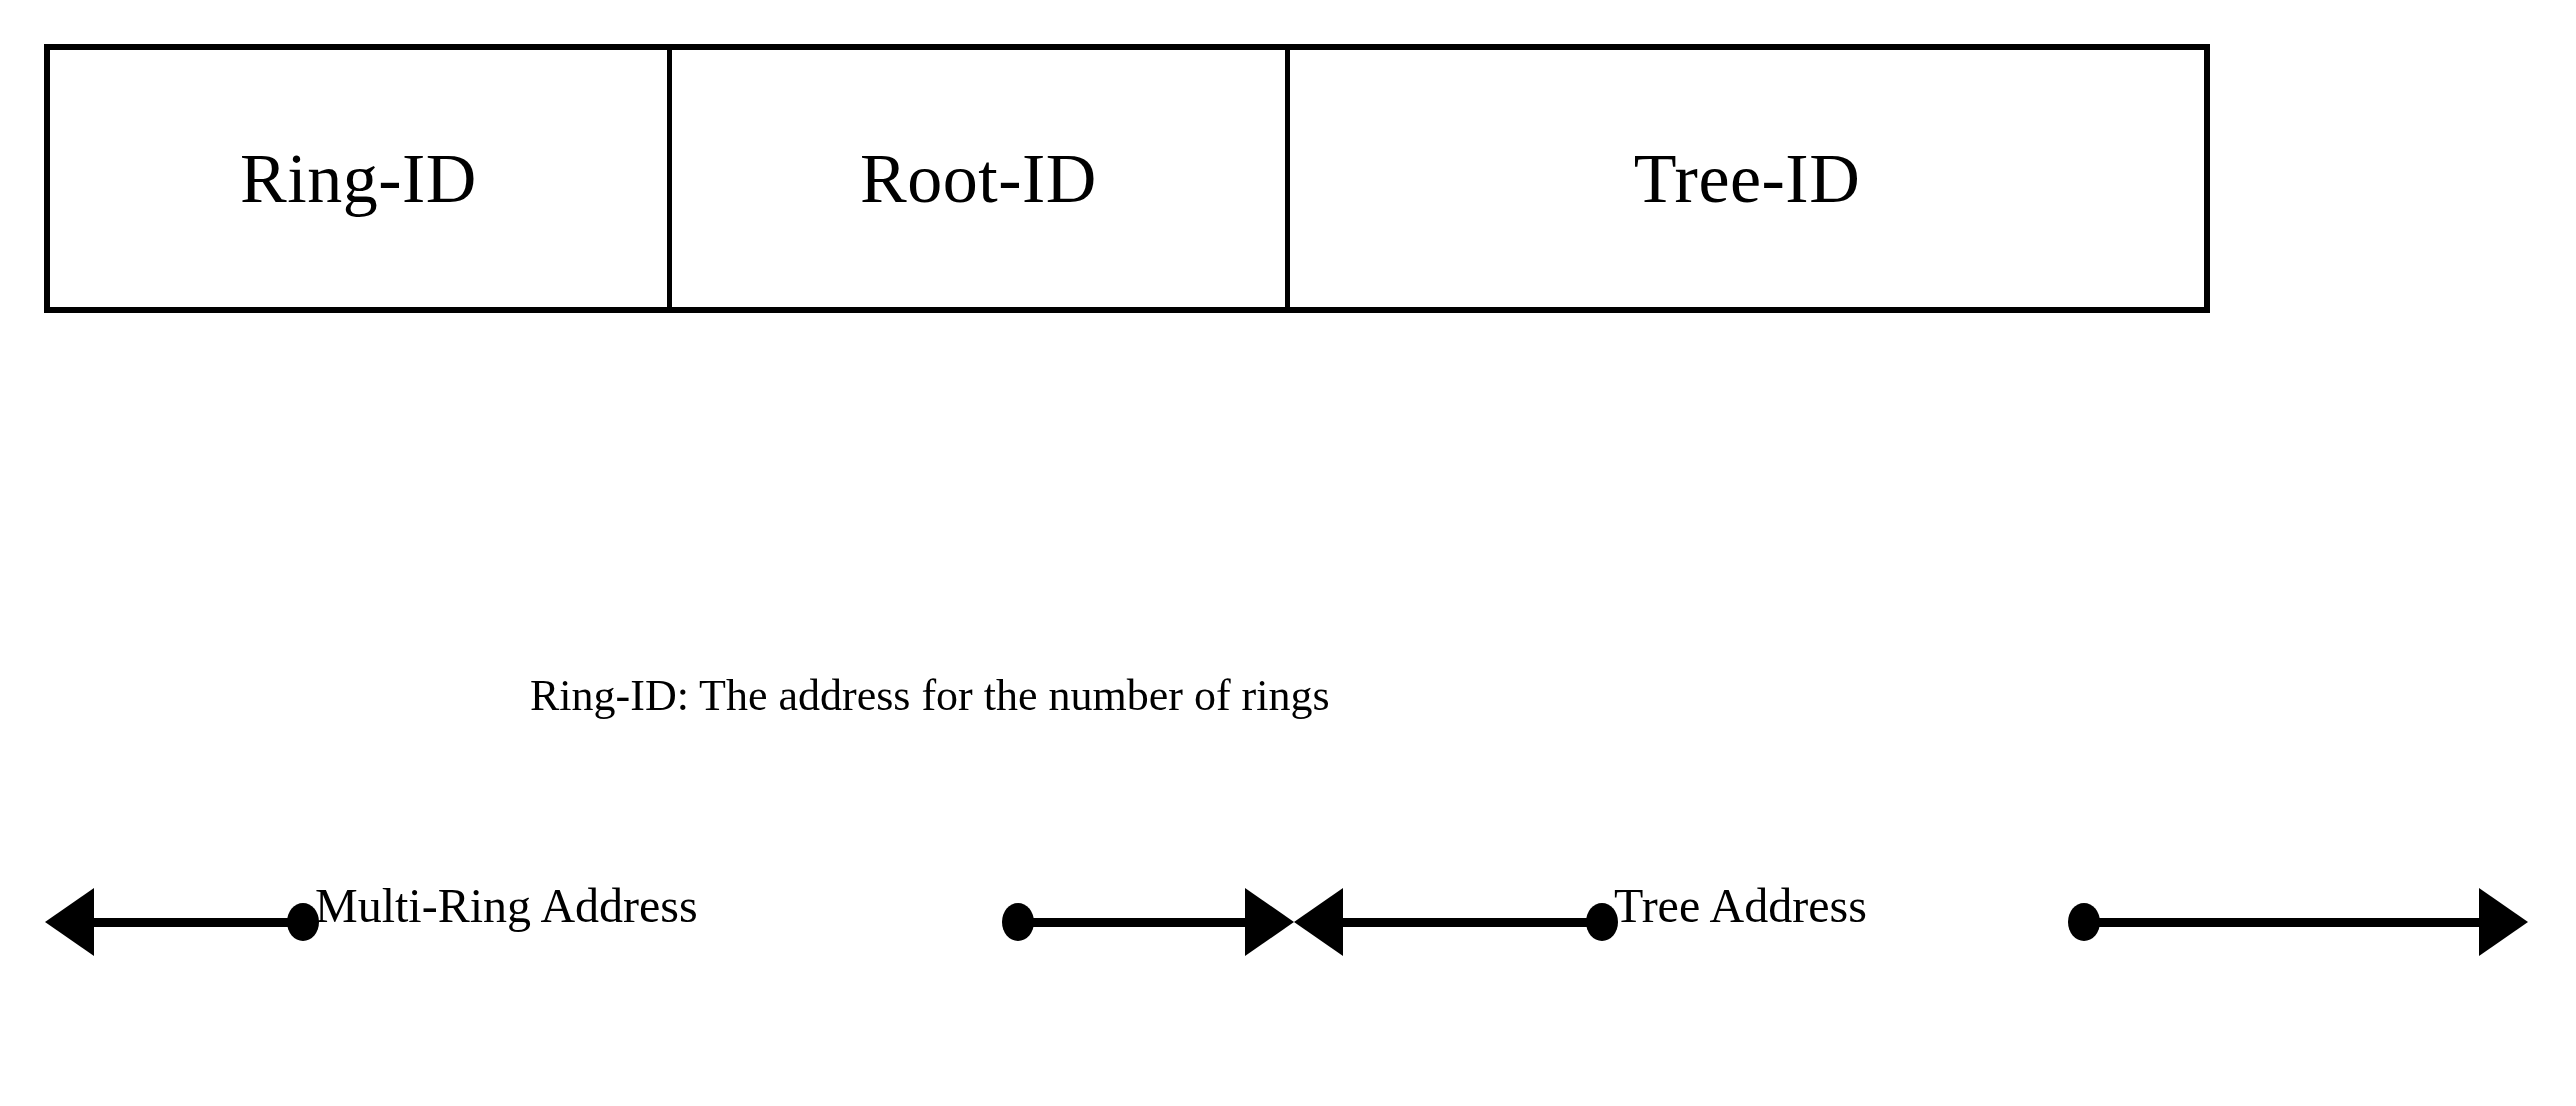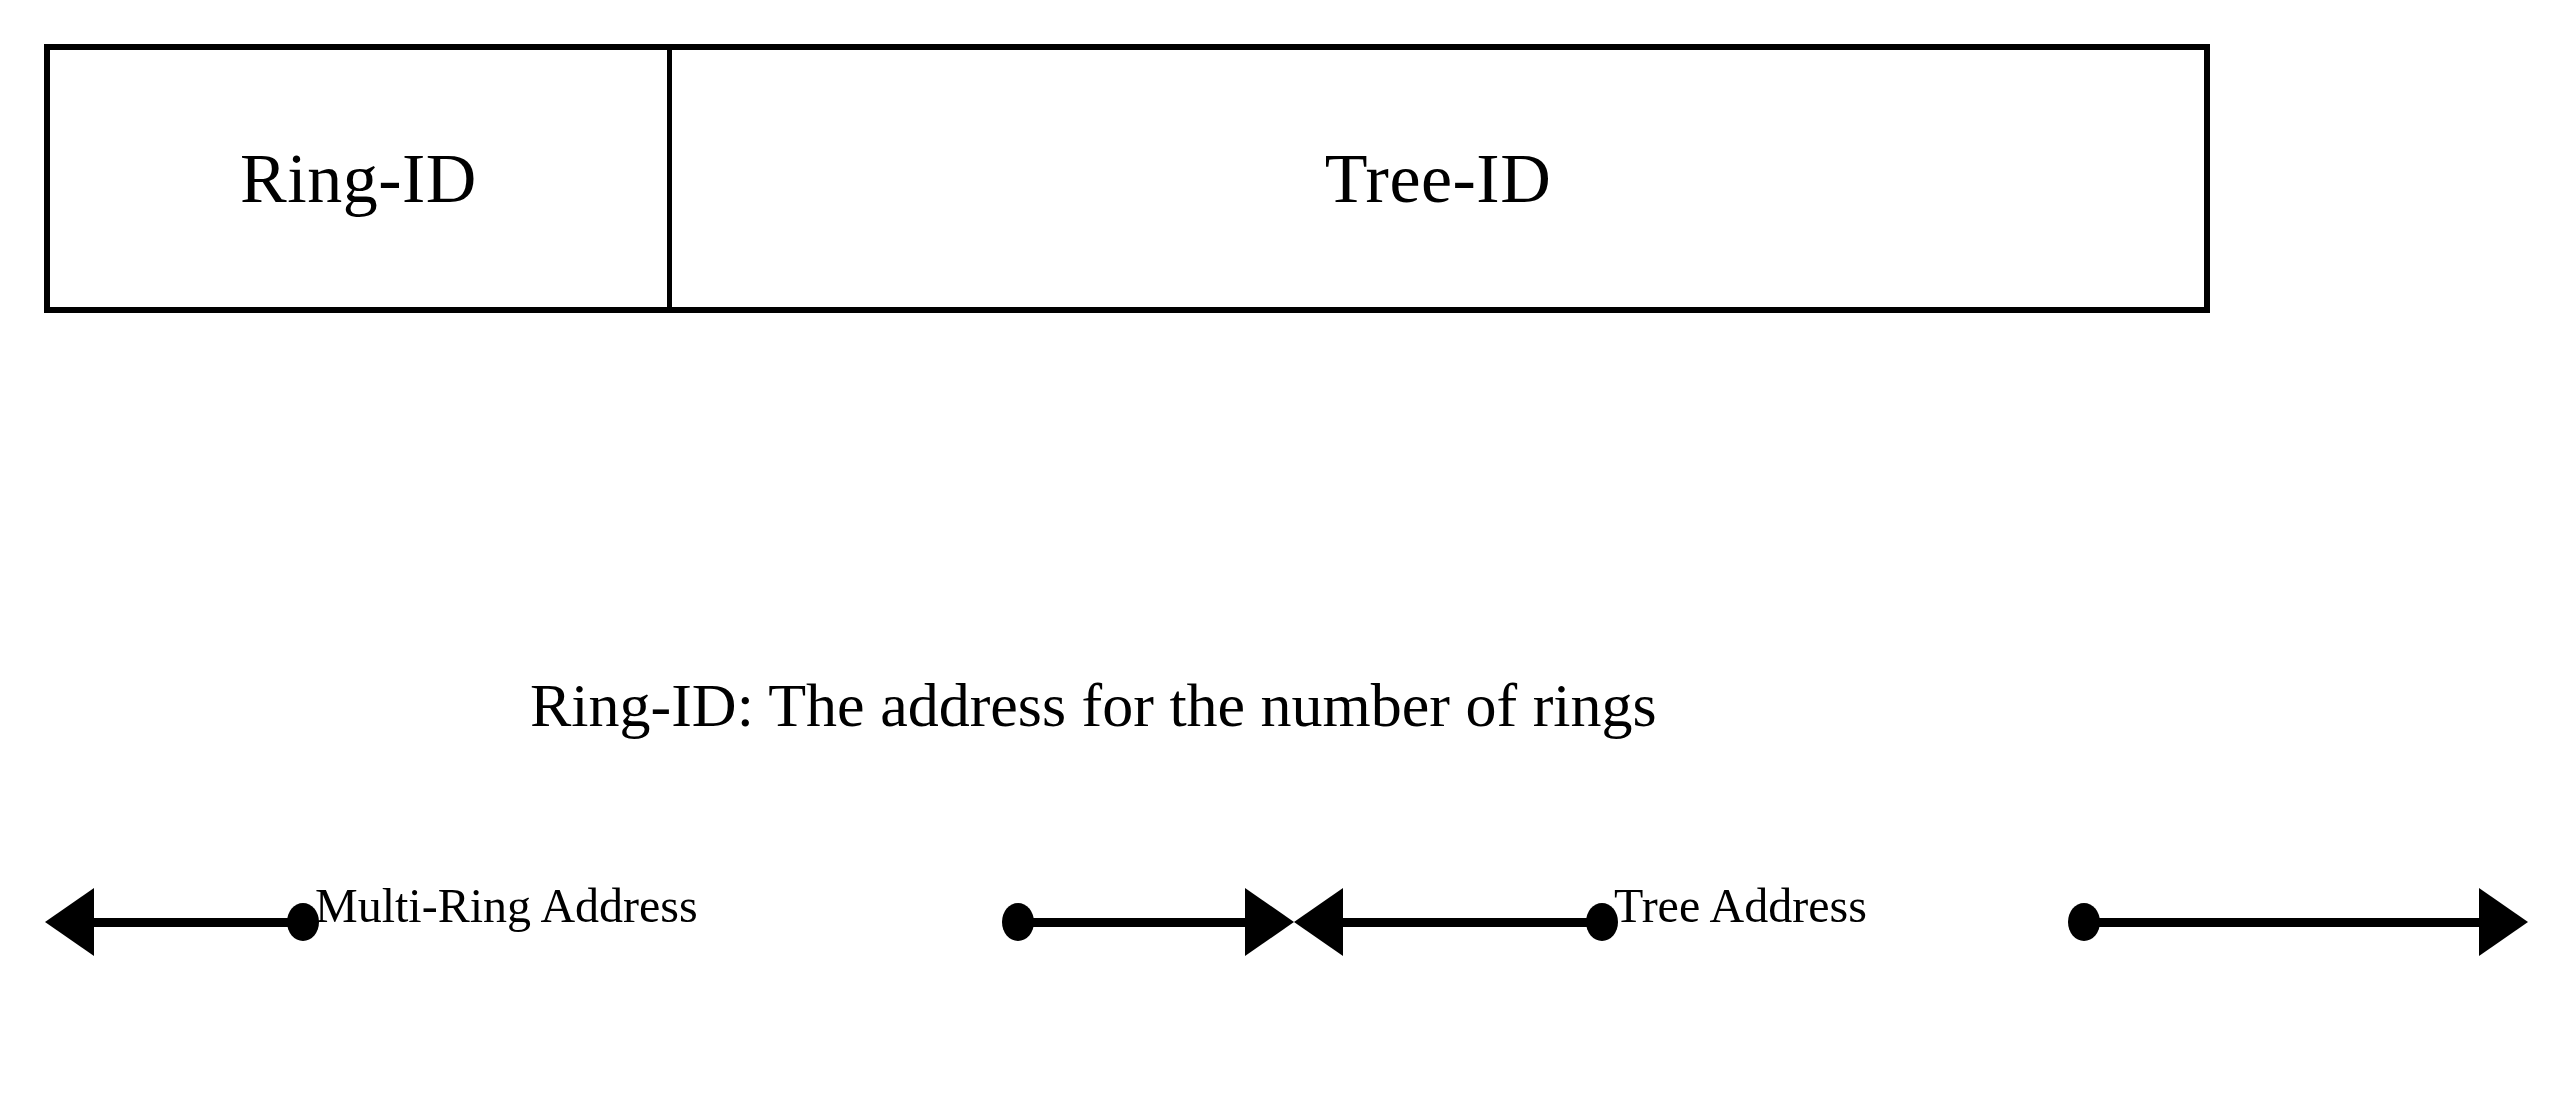--- a/index.html
+++ b/index.html
@@ -122,33 +122,36 @@
   .label-tree      { left: 1614px; }
 
   
   .legend {
     position: absolute;
     left: 530px;
     top: 674px;
     width: 1797px;
   }
   .legend-line {
-    font-size: 62px;
+    font-size: 44px;
     line-height: 1;
     white-space: nowrap;
     margin-bottom: 99px;
   }
   .legend-line:last-child { margin-bottom: 0; }
 </style>
 </head>
 <body>
 
 <div class="packet-box">
   <div class="field-cell cell-ring">
     <span class="field-label">Ring-ID</span>
+  </div>
+  <div class="field-cell cell-root">
+    <span class="field-label">Root-ID</span>
   </div>
   <div class="field-cell cell-tree">
     <span class="field-label">Tree-ID</span>
   </div>
 </div>
 
 <div class="span-row">
 
   <div class="arrowhead arrow-left-outer"></div>
   <div class="seg seg-a"></div>

